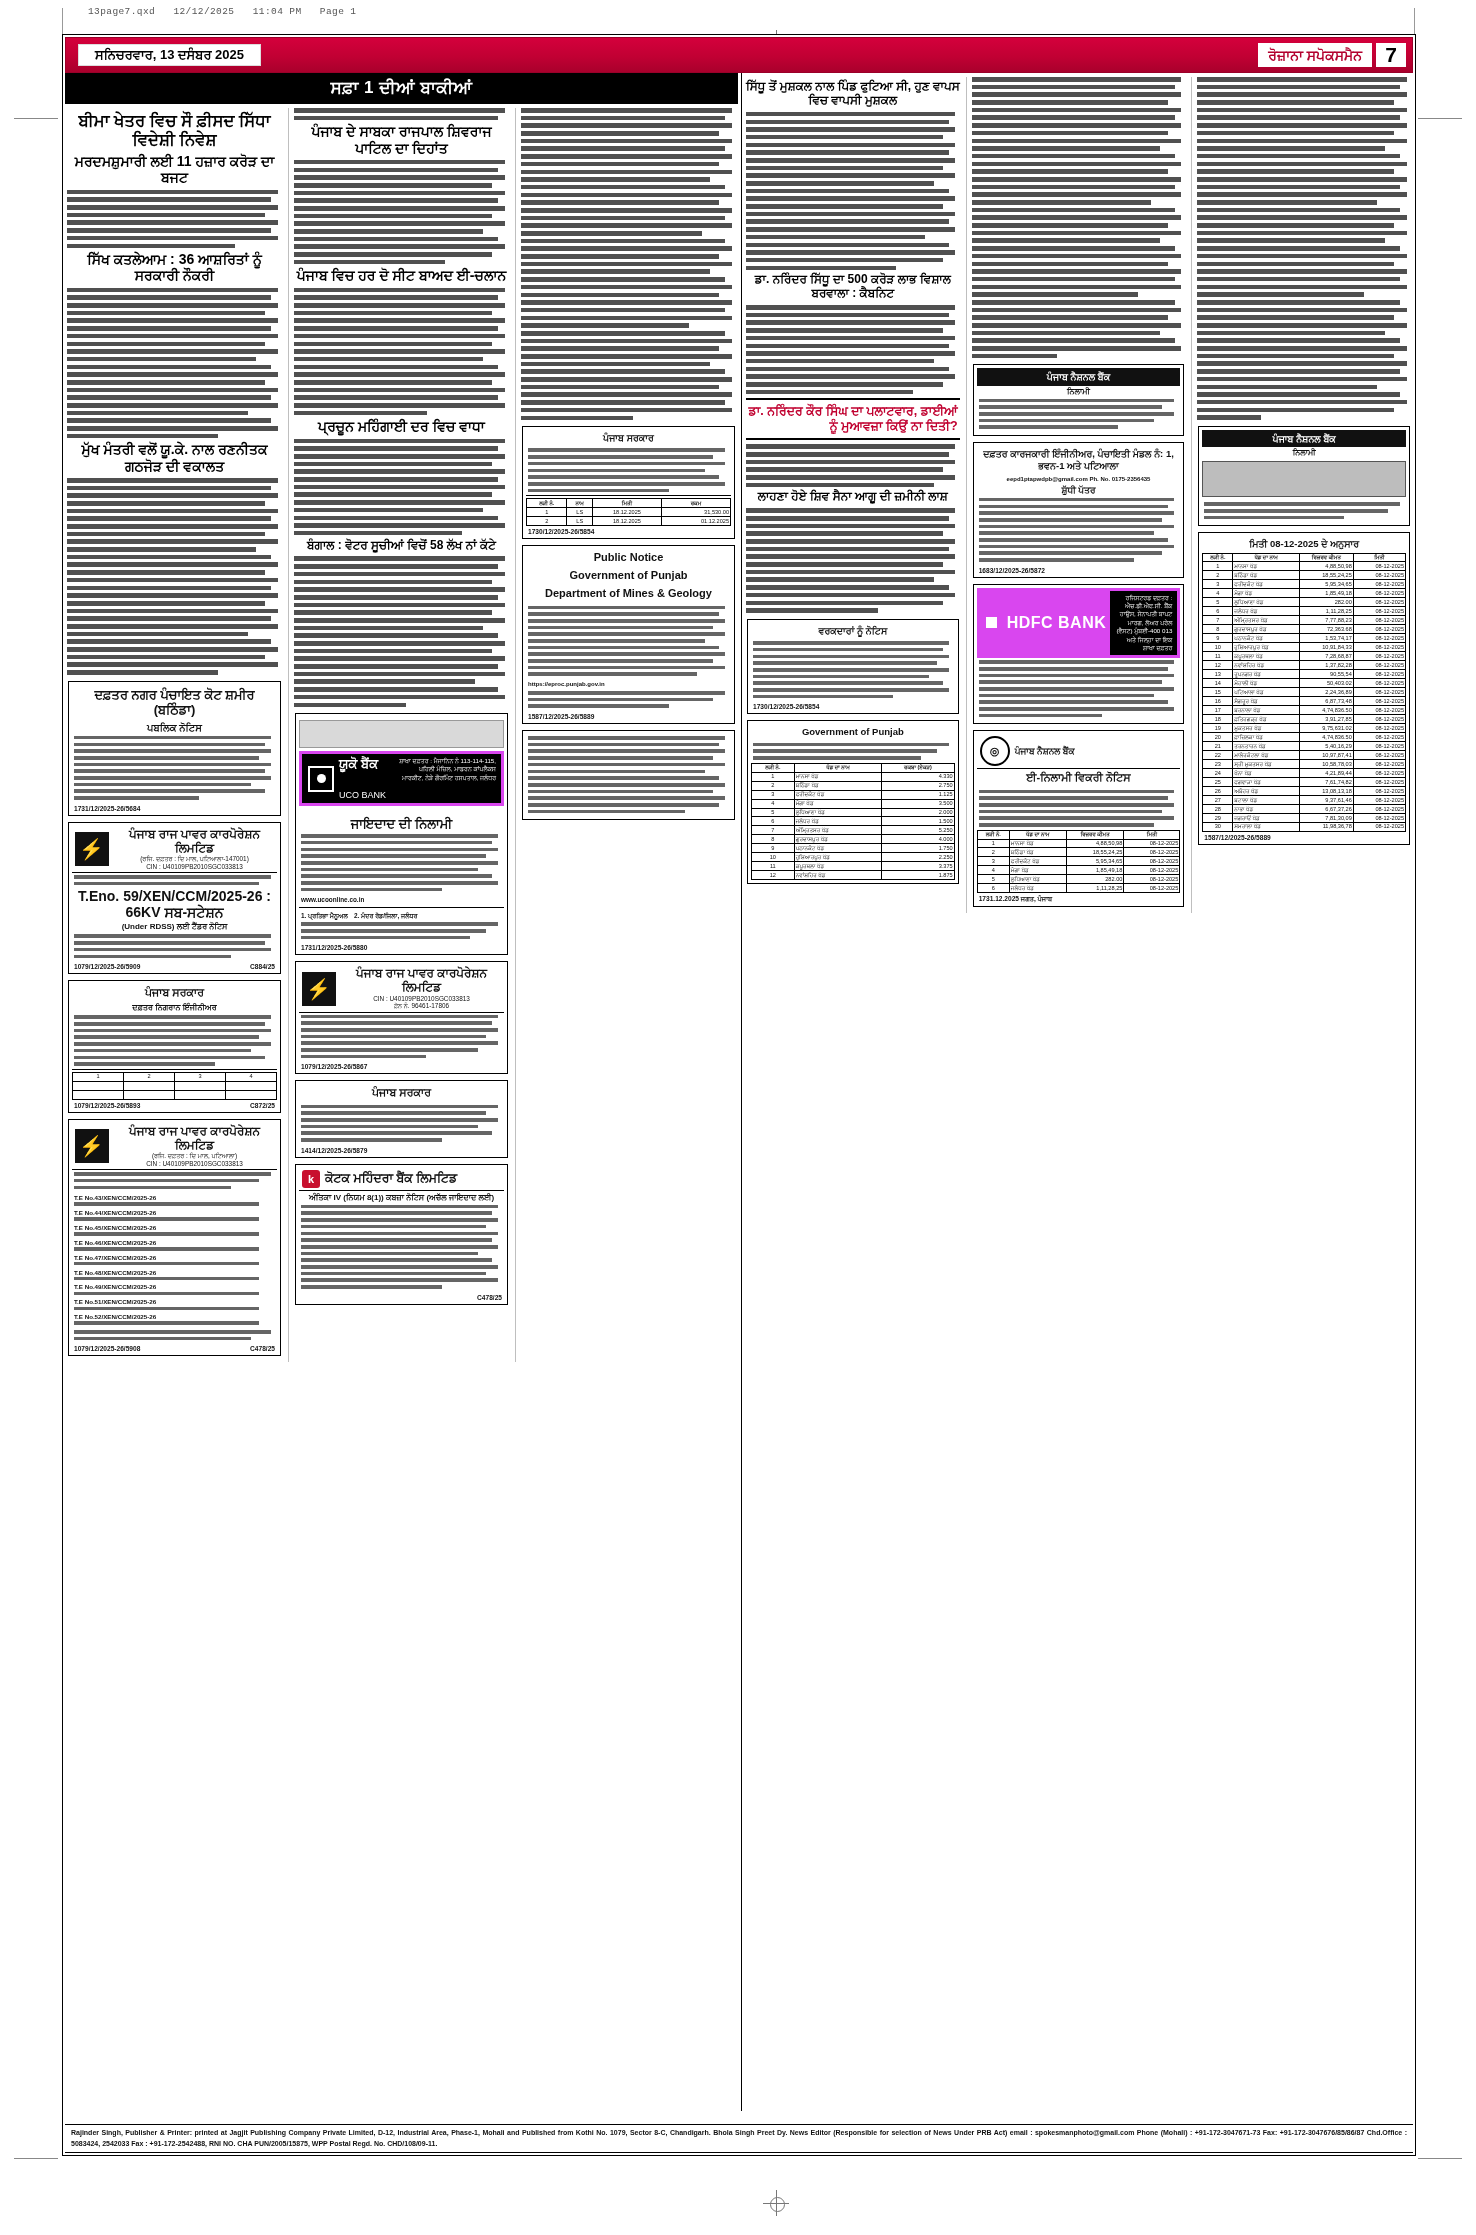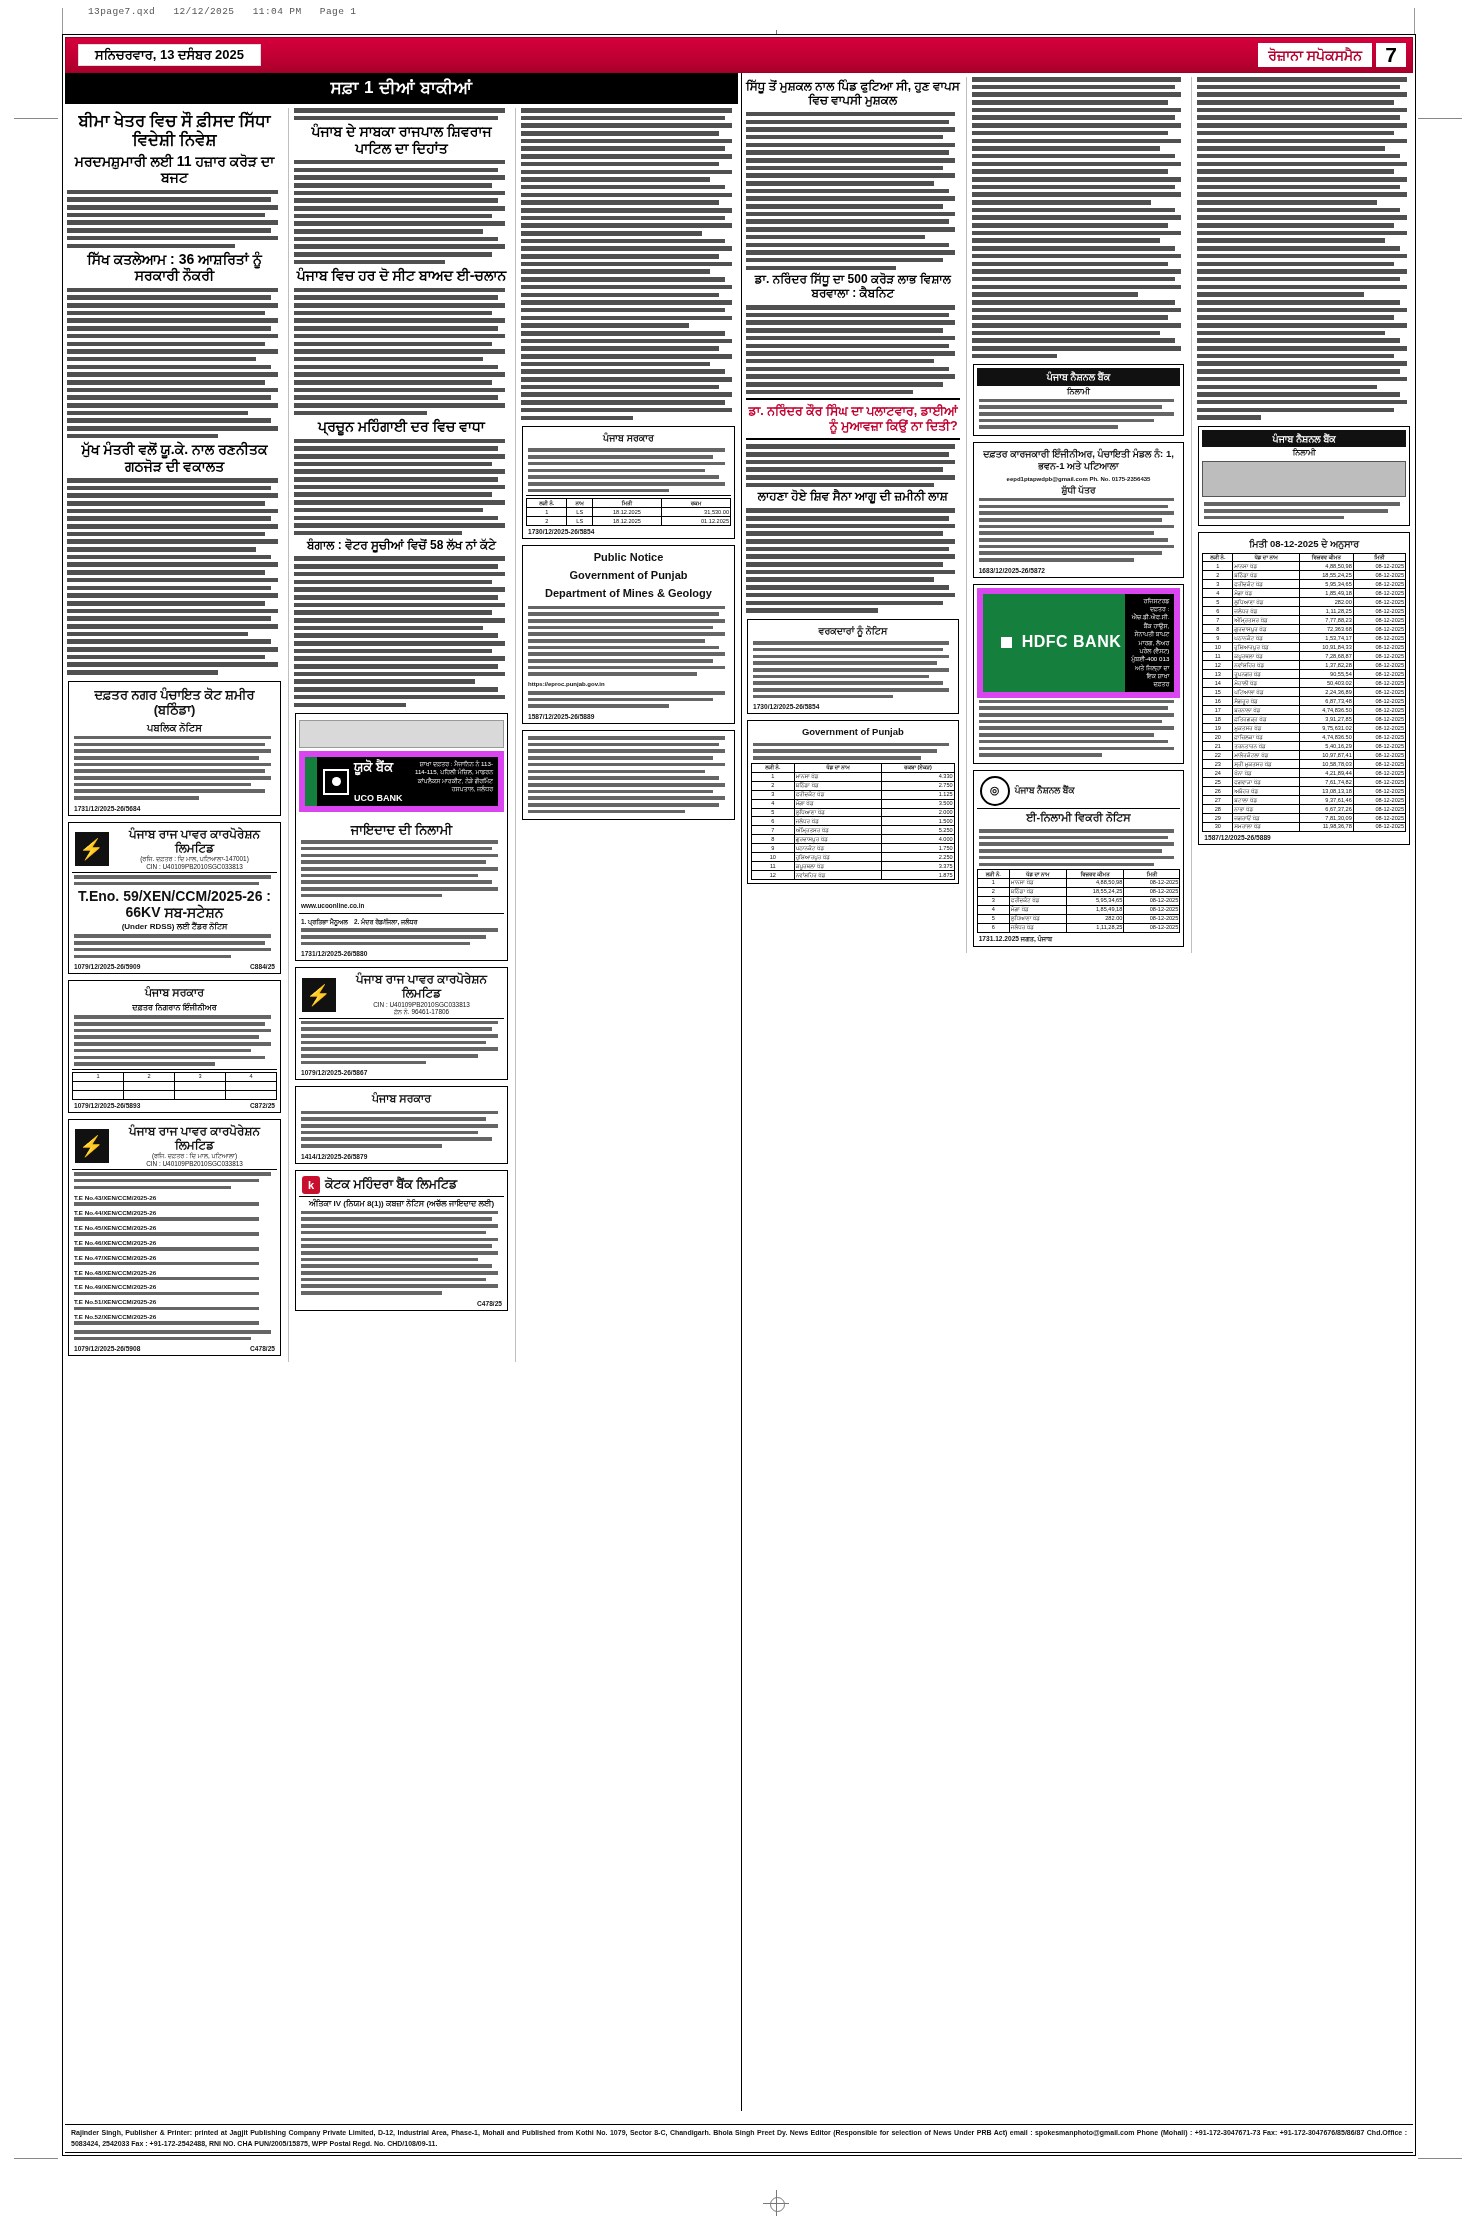--- a/index.html
+++ b/index.html
@@ -105,26 +105,26 @@
     padding:2px 2px 3px;
   }
   .ad-hd.sm{font-size:11px;}
   .ad-hd.xs{font-size:9.5px;}
   .ad-sub{text-align:center;font-weight:bold;font-size:10px;margin-top:1px;}
   .ad-body{font-size:6.4px;line-height:1.32;text-align:justify;padding:2px 2px 0;}
   .ad-foot{display:flex;justify-content:space-between;font-size:6.6px;font-weight:bold;padding:2px 2px 0;}
   .rule{height:1px;background:#000;margin:2px 0;}
 
   
-  .bank{display:flex;align-items:stretch;border:6px solid #d946ef;background:#15803d;color:#fff;padding-left:12px;}
+  .bank{display:flex;align-items:stretch;border:3px solid #d946ef;background:#d946ef;color:#fff;}
   .bank .logo{display:flex;align-items:center;gap:5px;padding:3px 6px;background:#000;}
   .bank .logo .mark{width:22px;height:22px;border:2px solid #fff;display:flex;align-items:center;justify-content:center;}
   .bank .logo .mark i{width:9px;height:9px;background:#fff;border-radius:50%;display:block;}
   .bank .nm{font-weight:bold;font-size:13px;line-height:1.05;}
-  .bank .nm small{display:block;font-size:9px;font-weight:bold;margin-top:20px;}
+  .bank .nm small{display:block;font-size:9px;font-weight:normal;margin-top:20px;}
   .bank .addr{flex:1;background:#000;color:#fff;font-size:6.2px;line-height:1.35;padding:3px 5px;text-align:right;}
   .bank.hdfc{align-items:center;}
   .bank.hdfc .sq{width:11px;height:11px;background:#fff;margin:0 6px;}
   .bank.hdfc .nm{font-size:16px;letter-spacing:.5px;padding:3px 4px;}
 
   .pspcl{display:flex;align-items:center;gap:6px;border-bottom:1px solid #000;padding:2px 3px;}
   .pspcl .bolt{
     width:34px;height:34px;background:#111;color:#fff;
     display:flex;align-items:center;justify-content:center;font-size:20px;flex:none;
   }

